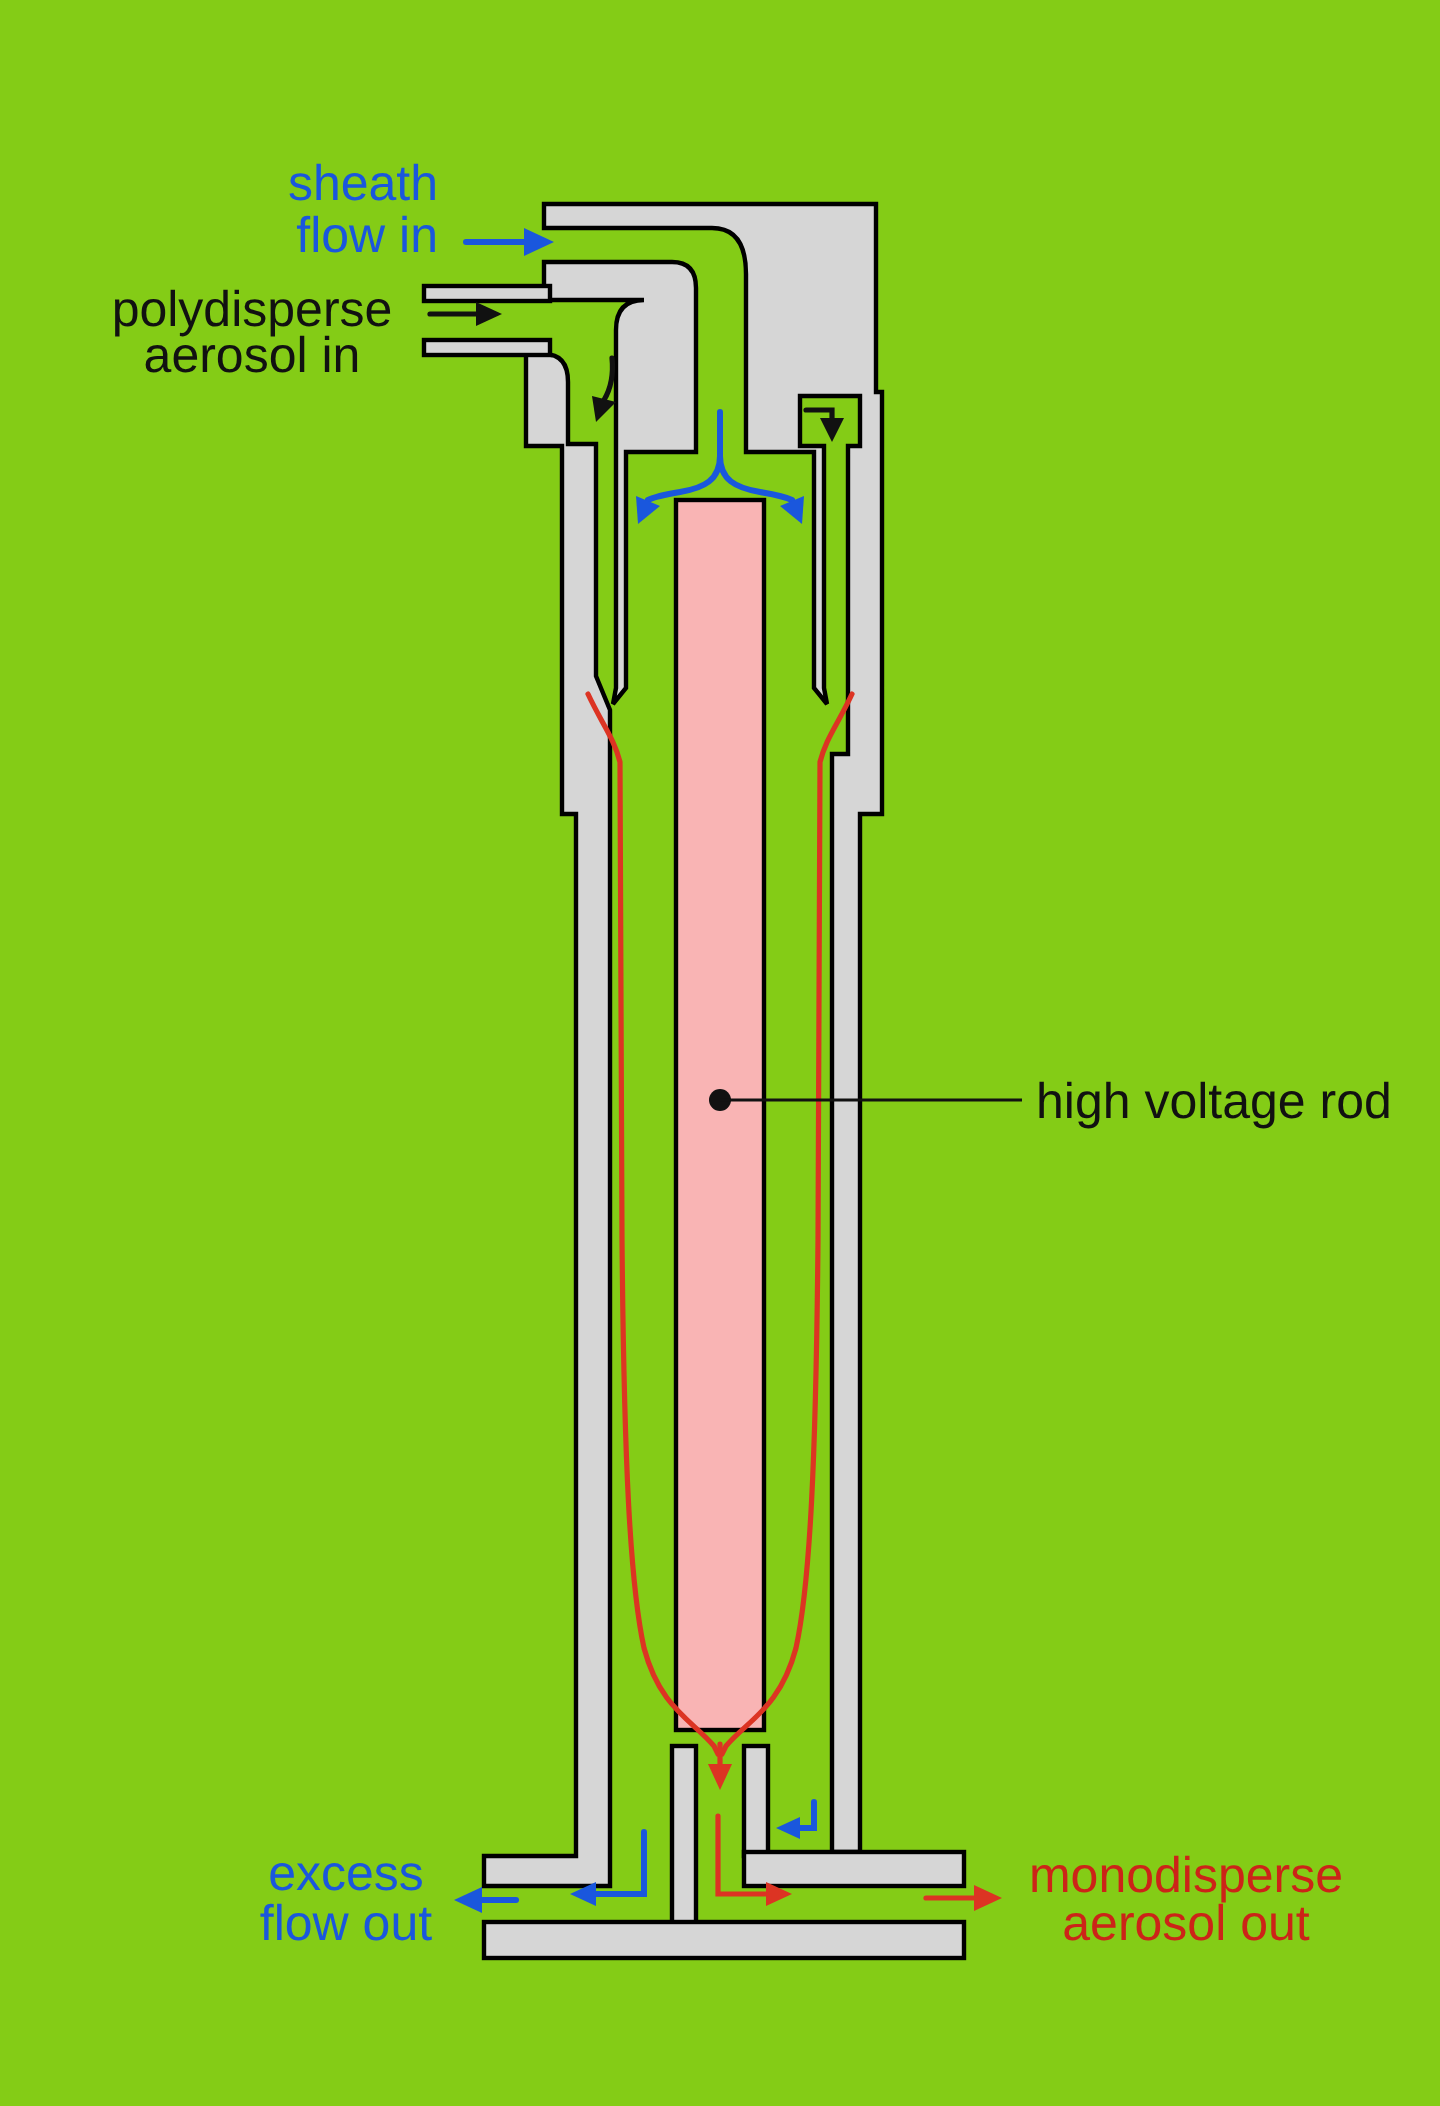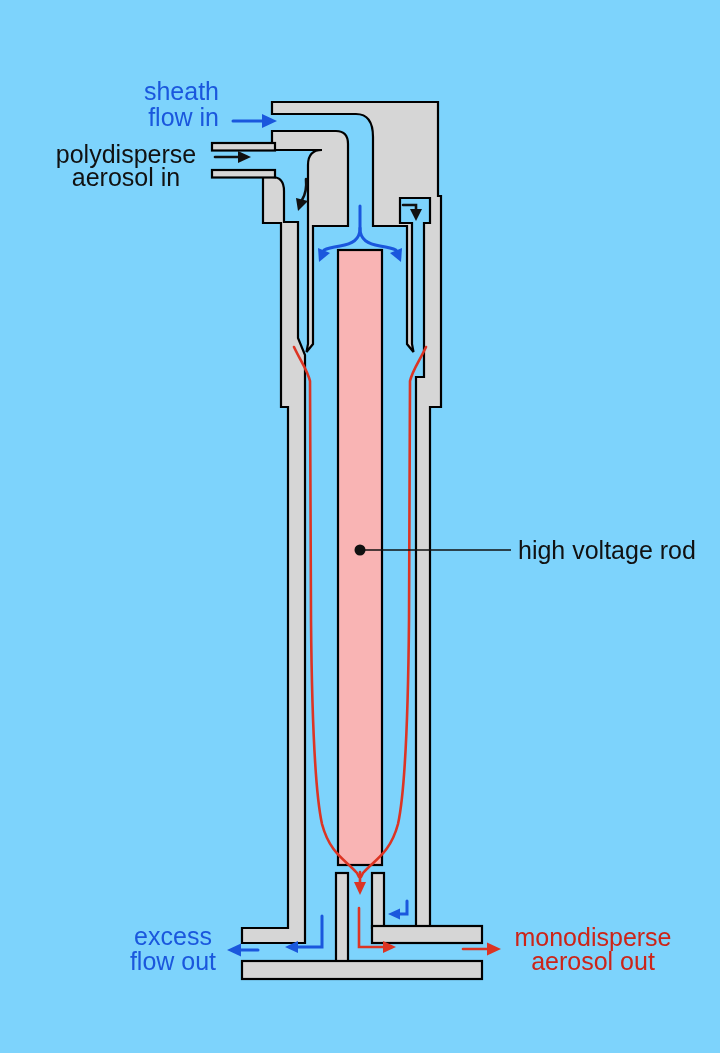--- a/index.html
+++ b/index.html
@@ -1,16 +1,16 @@
 <!DOCTYPE html>
 <html style="--wall: #d6d6d6; --outline: #000000; --rod: #f9b4b4; --blue: #1a57dd; --red: #dc3423; --ink: #111111;"><head>
 <meta charset="utf-8">
 <style>
   html,body{margin:0;padding:0;background:#ffffff;}
-  .stage{position:relative;width:720px;height:1053px;background:#7dd3fc;overflow:hidden;
+  .stage{position:relative;width:720px;height:1053px;background:#84cc16;overflow:hidden;
          font-family:"Liberation Sans","DejaVu Sans",sans-serif;}
   svg{display:block}
   .wall{fill:var(--wall);stroke:var(--outline);stroke-width:2.2;stroke-linejoin:miter;}
   .rodfill{fill:var(--rod);stroke:var(--outline);stroke-width:2.2;}
   .blueline{fill:none;stroke:var(--blue);stroke-width:3;stroke-linecap:round;}
   .bluehead{fill:var(--blue);stroke:none;}
   .redline{fill:none;stroke:var(--red);stroke-width:2.6;stroke-linecap:round;}
   .redhead{fill:var(--red);stroke:none;}
   .blackline{fill:none;stroke:var(--ink);stroke-width:2.6;stroke-linecap:round;}
   .blackhead{fill:var(--ink);stroke:none;}

